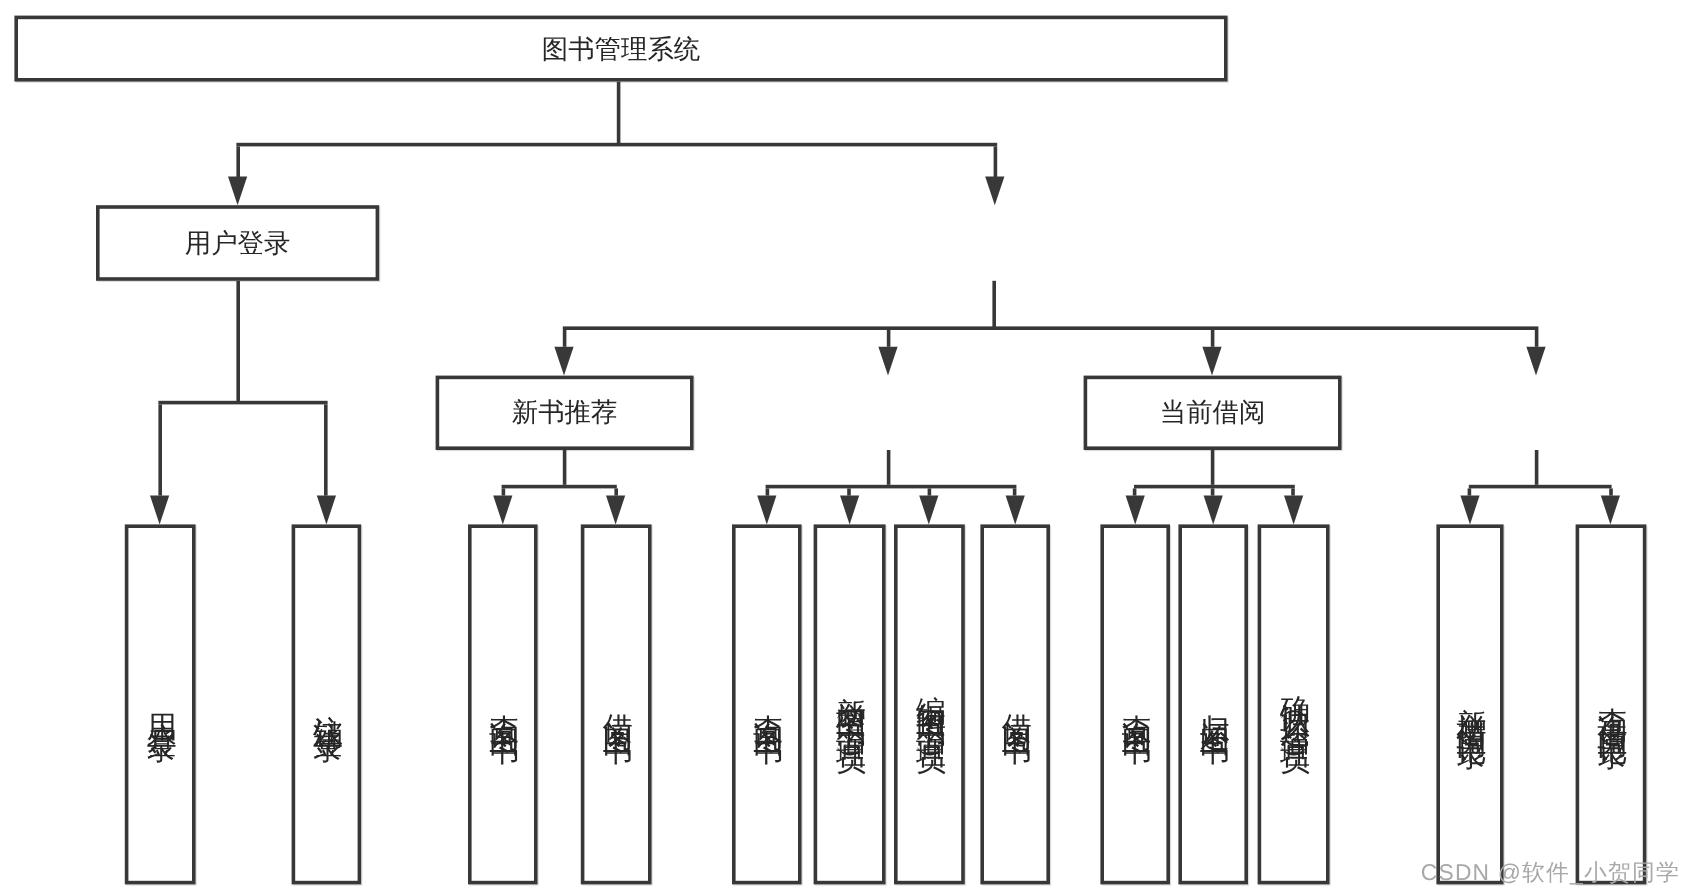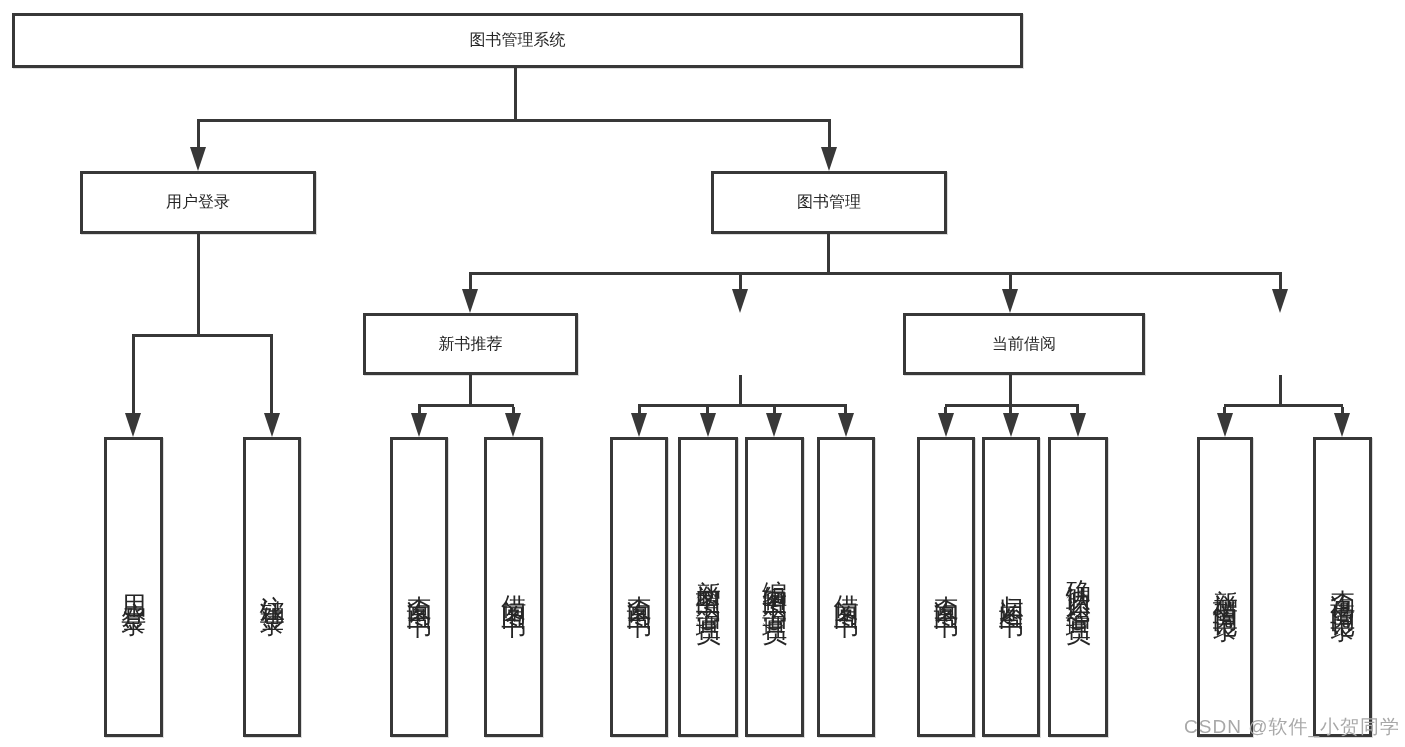--- a/index.html
+++ b/index.html
@@ -13,21 +13,21 @@
     color: #262626;
   }
   .box {
     position: absolute;
     box-sizing: border-box;
     border: 3px solid #383838;
     background: #ffffff;
     display: flex;
     align-items: center;
     justify-content: center;
-    font-size: 16px;
+    font-size: 22px;
     color: #262626;
     box-shadow: 1px 1px 0 rgba(120,120,120,0.25);
   }
   .vbox {
     writing-mode: vertical-rl;
     text-orientation: mixed;
     font-size: 25px;
     letter-spacing: 6px;
     line-height: 1.1;
     text-align: center;
@@ -62,21 +62,20 @@
   <div class="box" style="left:12px; top:13px; width:1011px; height:55px;">图书管理系统</div>
 
   <div class="ln" style="left:514px; top:68px; width:3px; height:53px;"></div>
   <div class="ln" style="left:197px; top:119px; width:634px; height:3px;"></div>
   <div class="ln" style="left:197px; top:122px; width:3px; height:26px;"></div>
   <div class="arr" style="left:190px; top:147px;"></div>
   <div class="ln" style="left:828px; top:122px; width:3px; height:26px;"></div>
   <div class="arr" style="left:821px; top:147px;"></div>
 
   <div class="box" style="left:80px; top:171px; width:236px; height:63px;">用户登录</div>
-  <div class="box" style="left:711px; top:171px; width:236px; height:63px;">图书管理</div>
 
   <div class="ln" style="left:197px; top:234px; width:3px; height:102px;"></div>
   <div class="ln" style="left:132px; top:334px; width:141px; height:3px;"></div>
   <div class="ln" style="left:132px; top:337px; width:3px; height:76px;"></div>
   <div class="arr" style="left:125px; top:413px;"></div>
   <div class="ln" style="left:270px; top:337px; width:3px; height:76px;"></div>
   <div class="arr" style="left:264px; top:413px;"></div>
 
   <div class="box vbox" style="left:104px; top:437px; width:59px; height:300px;">用户登录</div>
   <div class="box vbox" style="left:243px; top:437px; width:58px; height:300px;">注销登录</div>
@@ -86,21 +85,21 @@
   <div class="ln" style="left:469px; top:275px; width:3px; height:14px;"></div>
   <div class="arr" style="left:462px; top:289px;"></div>
   <div class="ln" style="left:739px; top:275px; width:3px; height:14px;"></div>
   <div class="arr" style="left:732px; top:289px;"></div>
   <div class="ln" style="left:1009px; top:275px; width:3px; height:14px;"></div>
   <div class="arr" style="left:1002px; top:289px;"></div>
   <div class="ln" style="left:1279px; top:275px; width:3px; height:14px;"></div>
   <div class="arr" style="left:1272px; top:289px;"></div>
 
   <div class="box" style="left:363px; top:313px; width:215px; height:62px;">新书推荐</div>
-  <div class="box" style="left:903px; top:313px; width:242px; height:62px;">当前借阅</div>
+  <div class="box" style="left:903px; top:313px; width:215px; height:62px;">当前借阅</div>
 
   <div class="ln" style="left:469px; top:375px; width:3px; height:29px;"></div>
   <div class="ln" style="left:418px; top:404px; width:96px; height:3px;"></div>
   <div class="ln" style="left:418px; top:407px; width:3px; height:6px;"></div>
   <div class="arr" style="left:411px; top:413px;"></div>
   <div class="ln" style="left:512px; top:407px; width:3px; height:6px;"></div>
   <div class="arr" style="left:505px; top:413px;"></div>
 
   <div class="box vbox" style="left:390px; top:437px; width:58px; height:300px;">查询图书</div>
   <div class="box vbox" style="left:484px; top:437px; width:59px; height:300px;">借阅图书</div>

